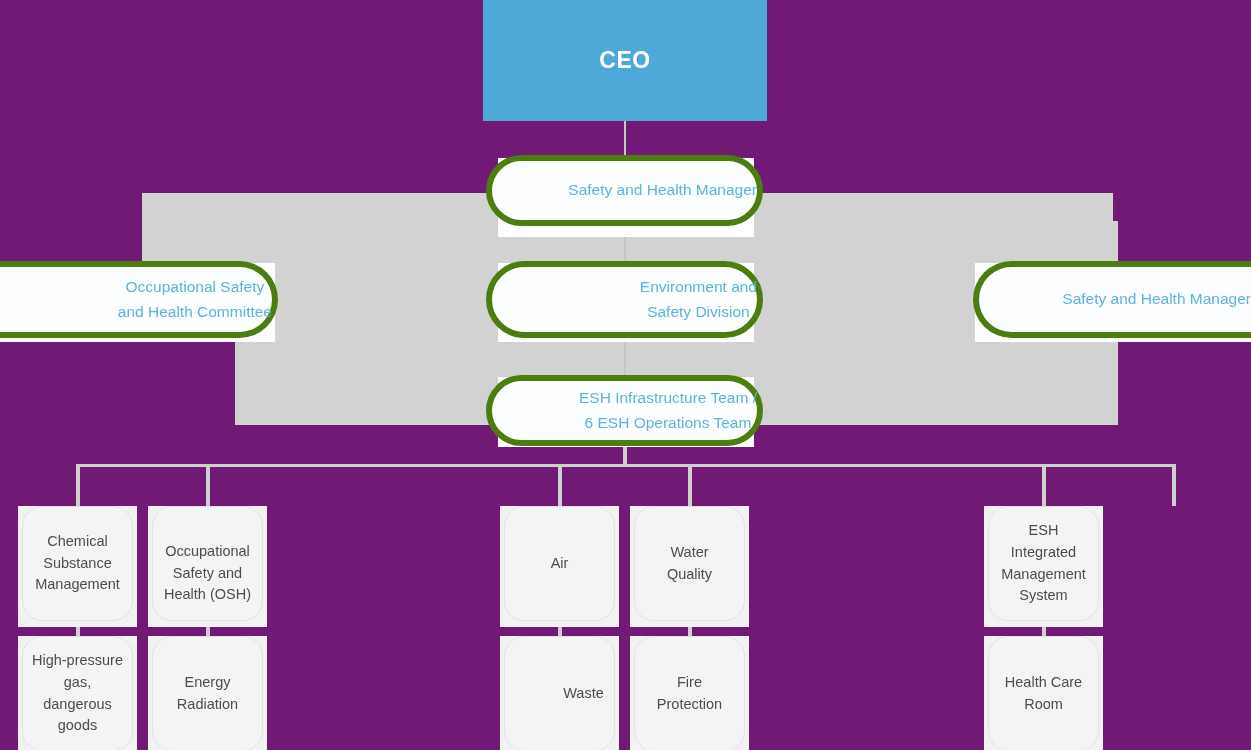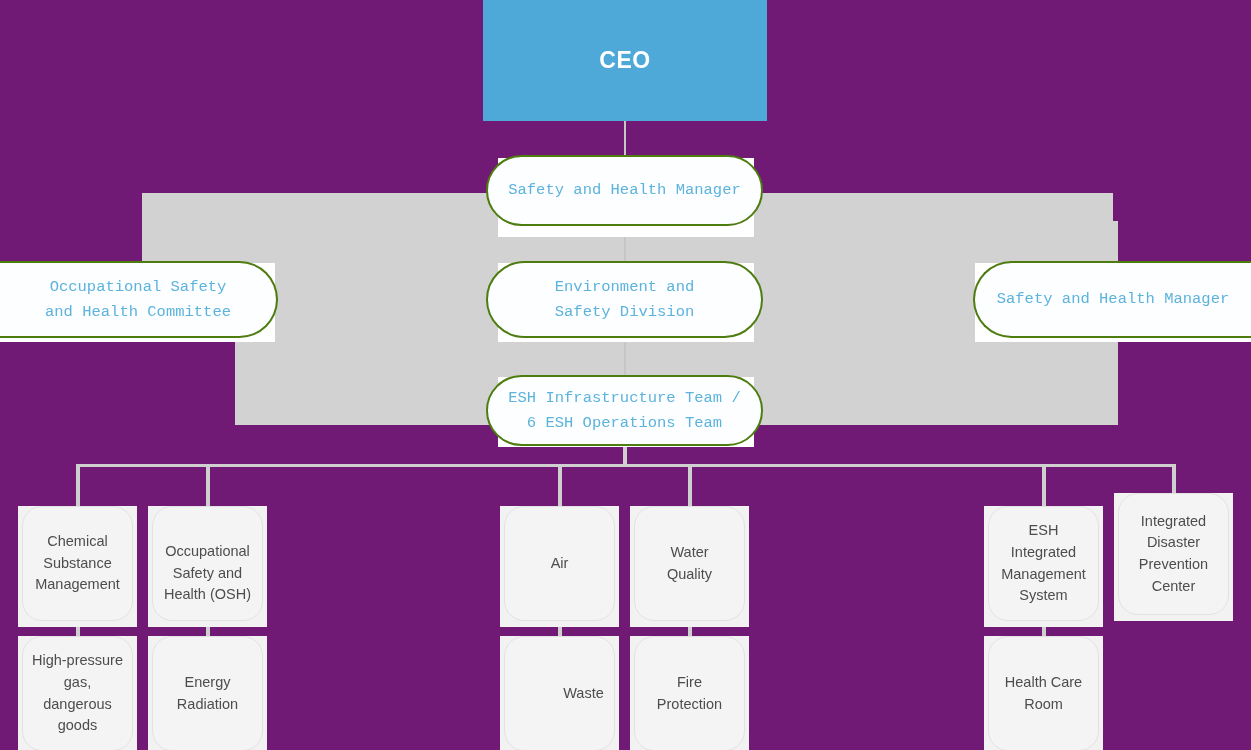--- a/index.html
+++ b/index.html
@@ -60,32 +60,31 @@
   .shield {
     position: absolute;
     background: #ffffff;
     z-index: 3;
   }
 
   
   .pill {
     position: absolute;
     background: #fdfeff;
-    border: 2px solid #4d7c0f;
+    border: 6px solid #4d7c0f;
     border-radius: 48px;
     color: #5cb3dd;
     font-size: 15.5px;
     line-height: 1.55;
     display: flex;
     align-items: center;
-    justify-content: center;
+    justify-content: flex-end;
     text-align: center;
     box-sizing: border-box;
     z-index: 5;
-    font-family: Liberation Mono, monospace;
   }
   .pill.clip-left  { border-left: none;  border-top-left-radius: 0;  border-bottom-left-radius: 0; }
   .pill.clip-right { border-right: none; border-top-right-radius: 0; border-bottom-right-radius: 0; }
 
   
   .leaf-wrap { position: absolute; z-index: 4; }
   .leaf-shadow {
     position: absolute;
     left: 0; top: 0;
     width: 100%; height: 100%;
@@ -214,29 +213,20 @@
 
   <div class="leaf-wrap" style="left:984px; top:506px; width:119px; height:121px;">
     <div class="leaf-shadow"></div>
     <div class="leaf">
       <span style="white-space:pre-line;">ESH Integrated
 Management
 System</span>
     </div>
   </div>
 
-  <div class="leaf-wrap" style="left:1114px; top:493px; width:119px; height:128px;">
-    <div class="leaf-shadow"></div>
-    <div class="leaf">
-      <span style="white-space:pre-line;">Integrated
-Disaster
-Prevention
-Center</span>
-    </div>
-  </div>
 
   <div class="leaf-wrap" style="left:18px; top:636px; width:119px; height:121px;">
     <div class="leaf-shadow"></div>
     <div class="leaf">
       <span style="white-space:pre-line;text-align:center;">High-pressure
 gas, dangerous
 goods</span>
     </div>
   </div>
 

